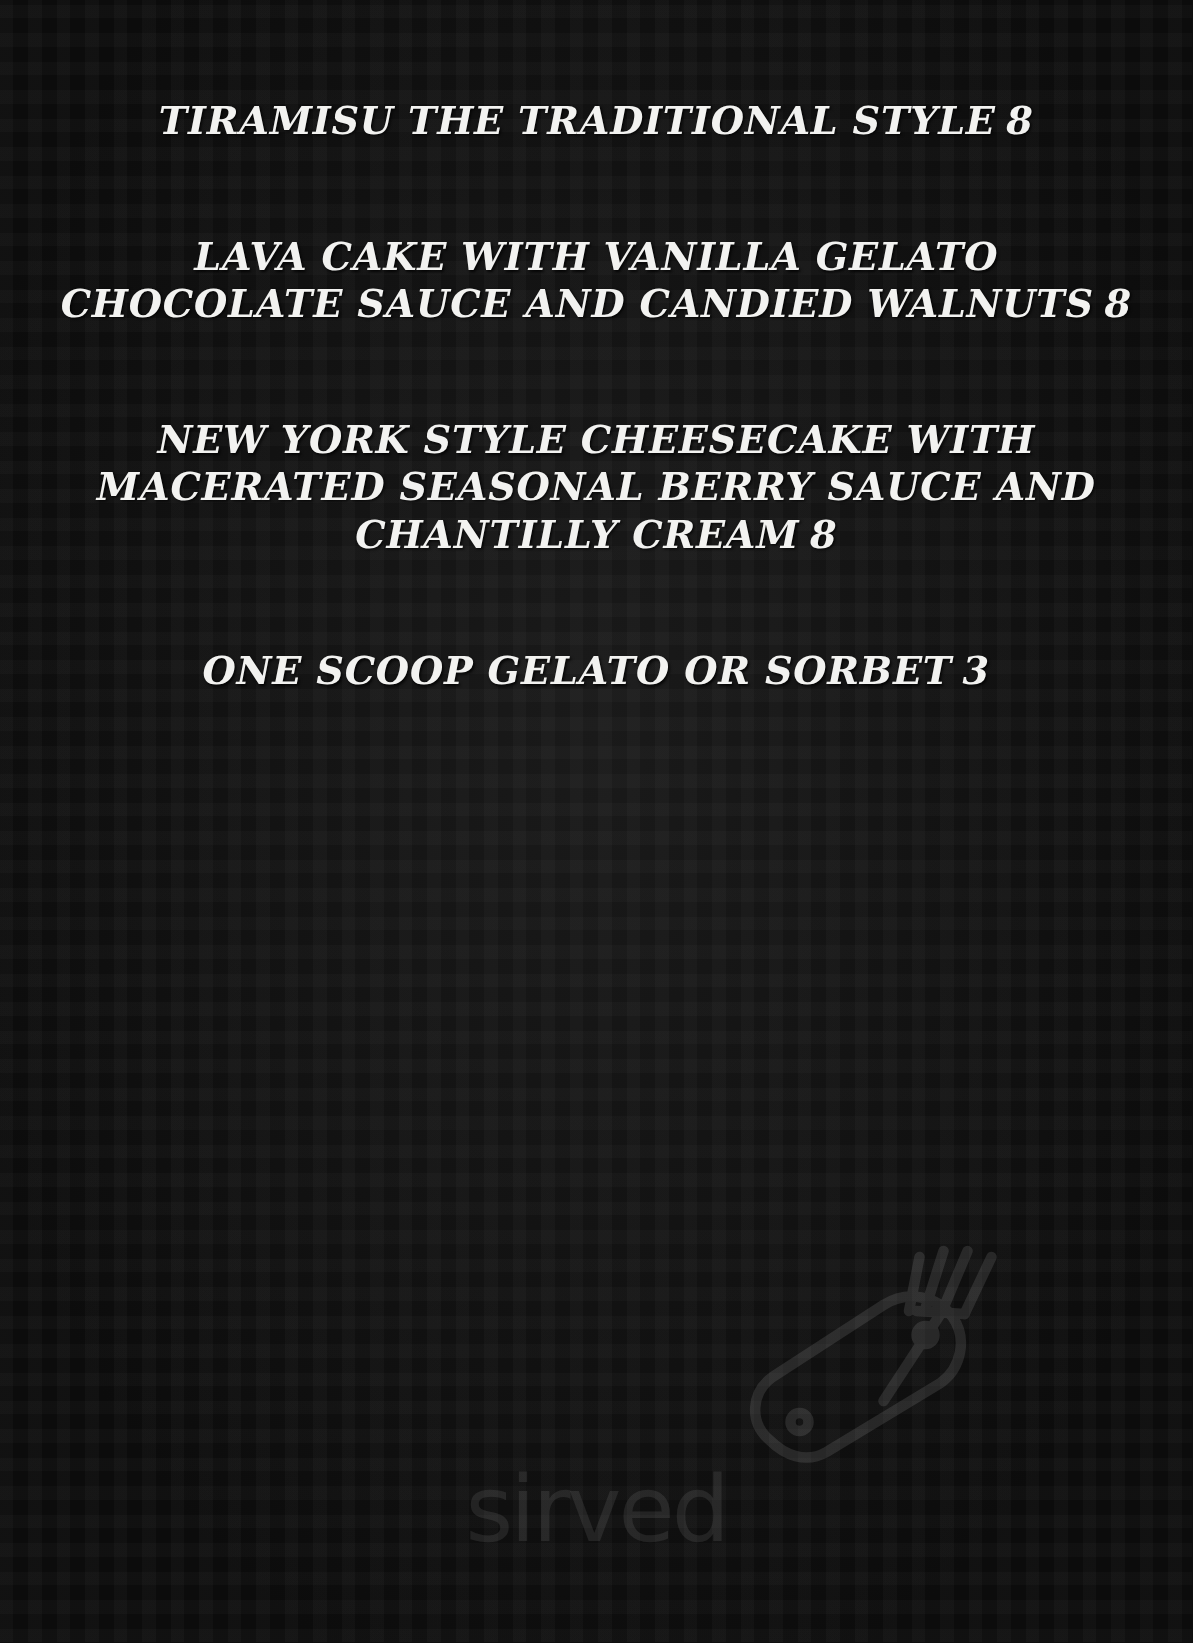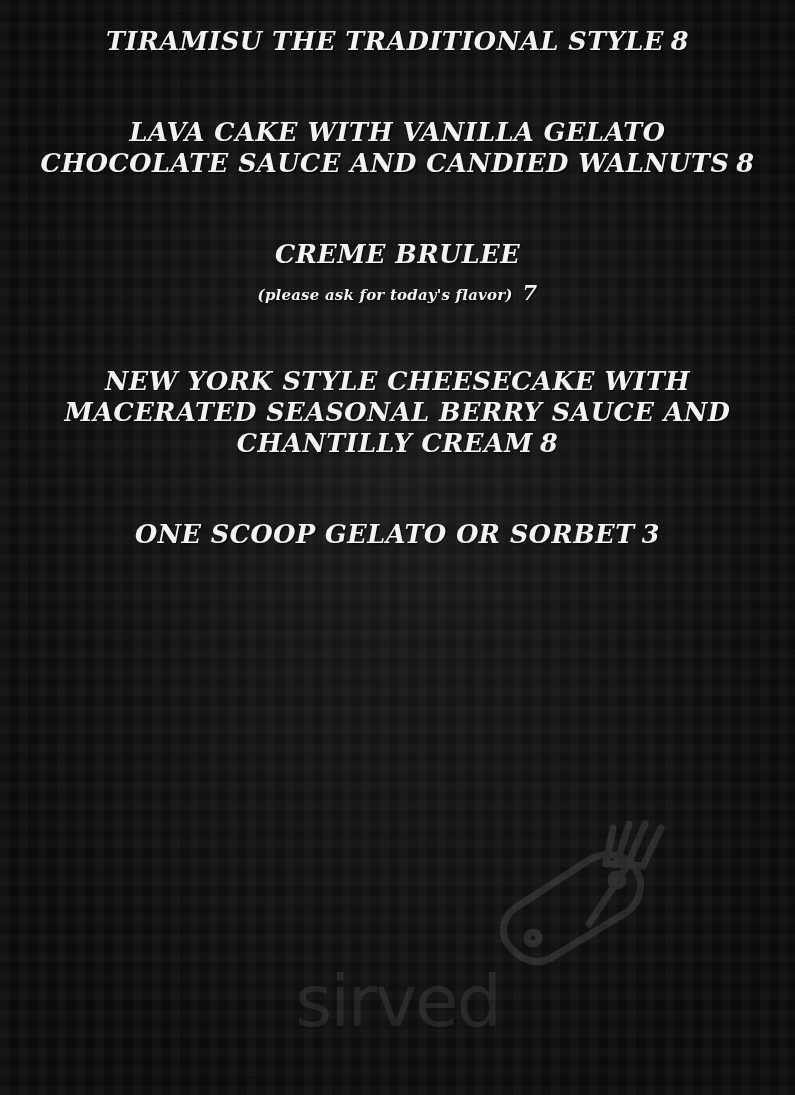--- a/index.html
+++ b/index.html
@@ -31,38 +31,38 @@
     position: absolute;
     left: 0;
     right: 0;
     bottom: 58px;
     text-align: center;
     pointer-events: none;
     user-select: none;
   }
   #watermark .wm-text {
     font-family: "DejaVu Sans", sans-serif;
-    font-size: 71px;
+    font-size: 61px;
     letter-spacing: -2px;
     color: rgba(255,255,255,0.085);
     line-height: 1;
     display: block;
   }
   #watermark .wm-utensils {
     position: absolute;
     left: 50%;
     top: -148px;
     margin-left: 95px;
     opacity: 0.10;
   }
 
   .menu-list {
     position: relative;
     z-index: 2;
-    padding-top: 26px;
+    padding-top: 66px;
     text-align: center;
   }
 
   .menu-item {
     margin: 0 auto;
     padding: 0 32px;
     color: #f2f2f0;
     font-family: "DejaVu Serif", serif;
     font-style: italic;
     font-weight: bold;
@@ -122,24 +122,20 @@
   <div class="menu-list">
 
     <div class="menu-item gap-1">
       <span class="name">Tiramisu the traditional style</span><span class="price">8</span>
     </div>
 
     <div class="menu-item gap-1">
       <span class="name">Lava cake with vanilla gelato chocolate sauce and candied walnuts</span><span class="price">8</span>
     </div>
 
-    <div class="menu-item gap-1">
-      <span class="name">Creme brulee</span>
-      <span class="note"><span>(please ask for today's flavor)</span><span class="price">7</span></span>
-    </div>
 
 
     <div class="menu-item gap-1">
       <span class="name">New york style cheesecake with macerated seasonal berry sauce and chantilly cream</span><span class="price">8</span>
     </div>
 
 
 
     <div class="menu-item gap-2">
       <span class="name">One scoop gelato or sorbet</span><span class="price">3</span>

